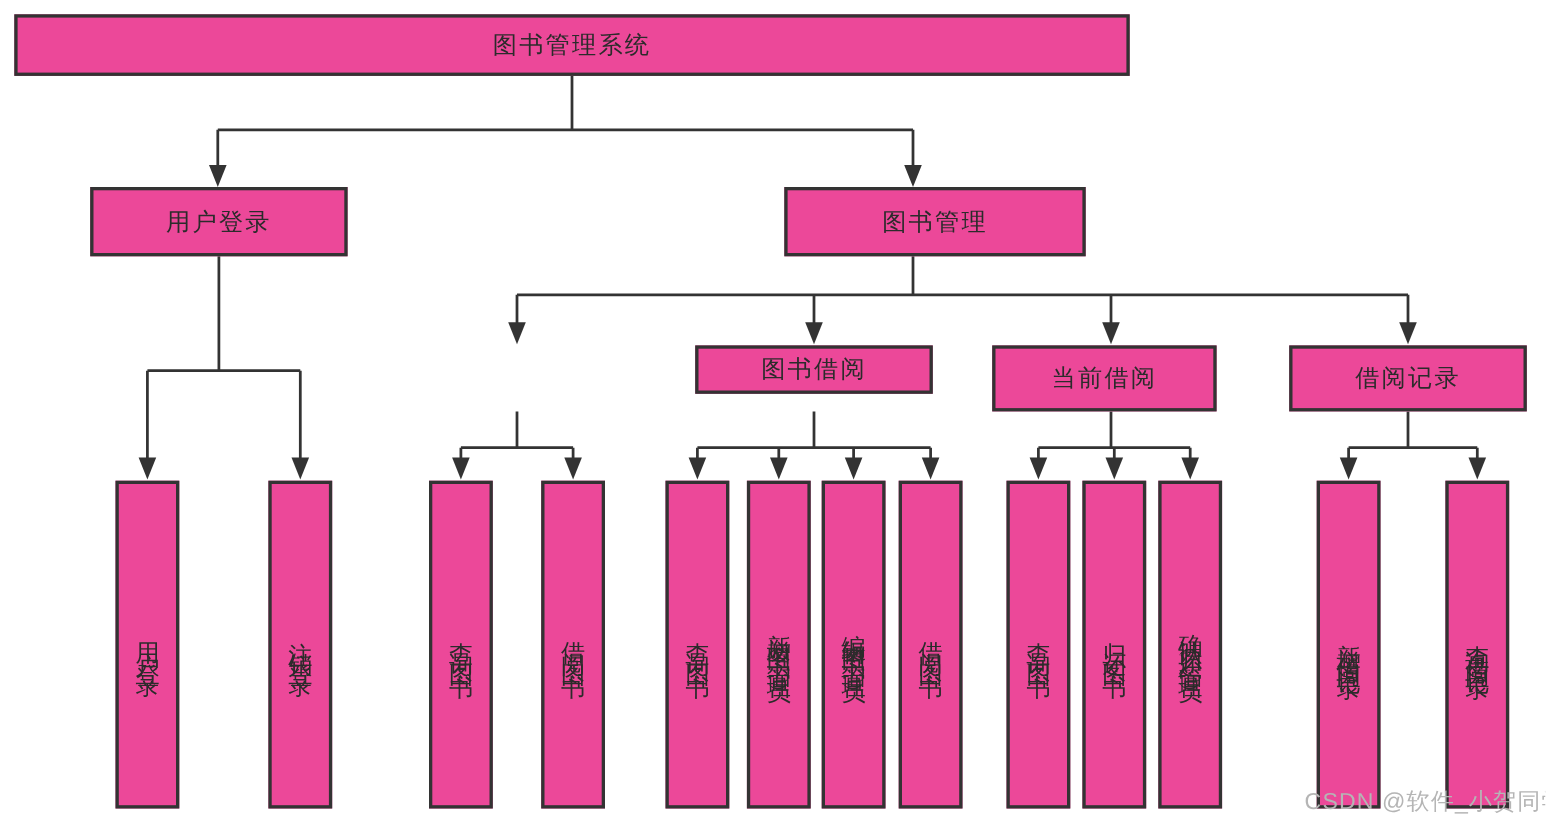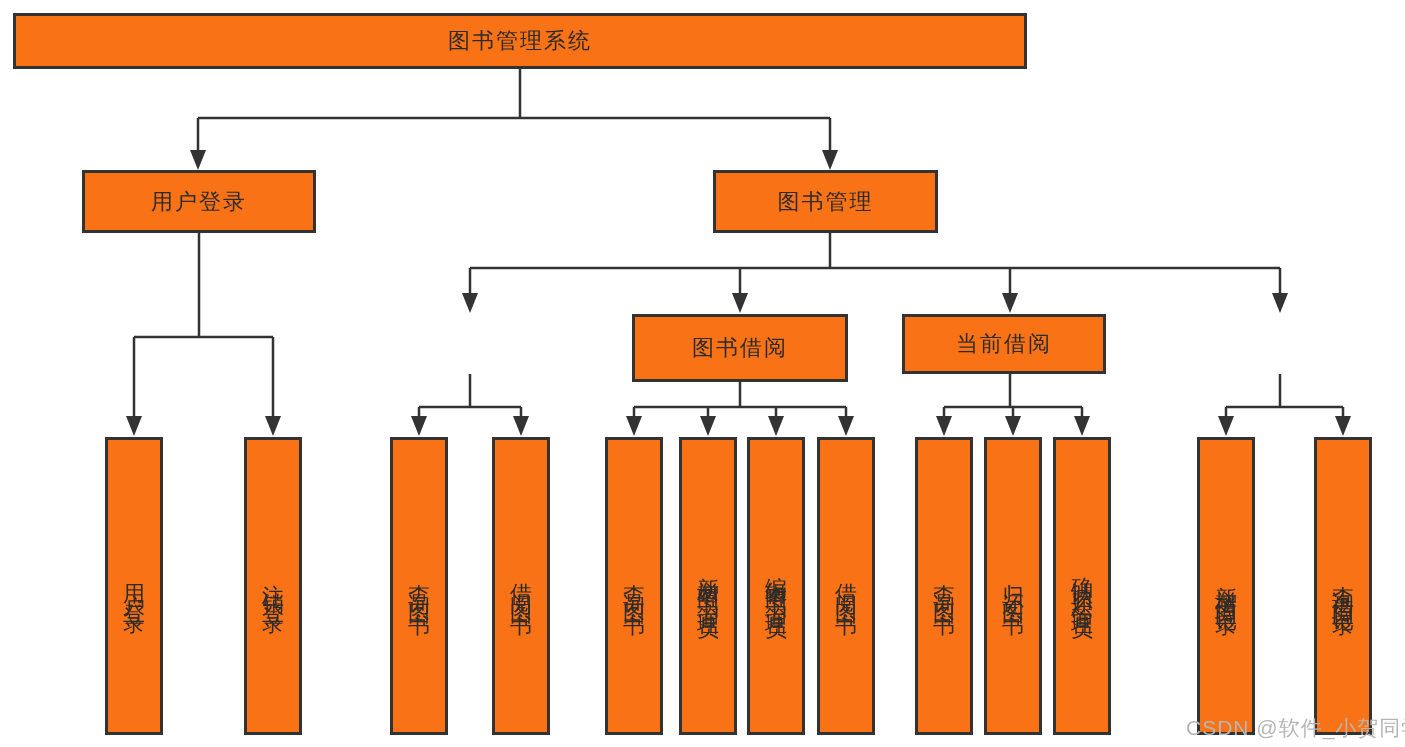--- a/index.html
+++ b/index.html
@@ -2,21 +2,21 @@
 <html><head>
 <meta charset="utf-8">
 <style>
   html,body{margin:0;padding:0;background:#ffffff;}
   #canvas{
     position:relative;width:1405px;height:747px;background:#ffffff;overflow:hidden;
     font-family:"Liberation Sans","DejaVu Sans",sans-serif;color:#2b2b2b;
   }
   #connectors{position:absolute;left:0;top:0;z-index:1;}
   .node{
-    position:absolute;box-sizing:border-box;border:3px solid #333333;background:#f97316;
+    position:absolute;box-sizing:border-box;border:3px solid #333333;background:#ec4899;
     display:flex;align-items:center;justify-content:center;z-index:2;
   }
   .h-label{font-size:22px;letter-spacing:2px;white-space:nowrap;}
   .leaf{width:58px;top:437px;height:298px;}
   .v-label{
     writing-mode:vertical-rl;text-orientation:mixed;
     font-size:22px;letter-spacing:10px;line-height:1.1;white-space:nowrap;
   }
   .leaf.long .v-label{letter-spacing:6px;}
   #watermark{
@@ -62,29 +62,32 @@
     </g>
   </svg>
 
   <div class="node" style="left:13px;top:13px;width:1014px;height:56px;">
     <span class="h-label">图书管理系统</span>
   </div>
 
   <div class="node" style="left:82px;top:170px;width:234px;height:63px;">
     <span class="h-label">用户登录</span>
   </div>
-  <div class="node" style="left:713px;top:170px;width:225px;height:63px;">
+  <div class="node" style="left:713px;top:170px;width:274px;height:63px;">
     <span class="h-label">图书管理</span>
   </div>
 
-  <div class="node" style="left:632px;top:314px;width:216px;height:68px;">
+  <div class="node" style="left:632px;top:314px;width:216px;height:44px;">
     <span class="h-label">图书借阅</span>
   </div>
   <div class="node" style="left:902px;top:314px;width:204px;height:60px;">
     <span class="h-label">当前借阅</span>
+  </div>
+  <div class="node" style="left:1172px;top:314px;width:216px;height:60px;">
+    <span class="h-label">借阅记录</span>
   </div>
 
   <div class="node leaf" style="left:105px;">
     <span class="v-label">用户登录</span>
   </div>
   <div class="node leaf" style="left:244px;">
     <span class="v-label">注销登录</span>
   </div>
   <div class="node leaf" style="left:390px;">
     <span class="v-label">查询图书</span>

